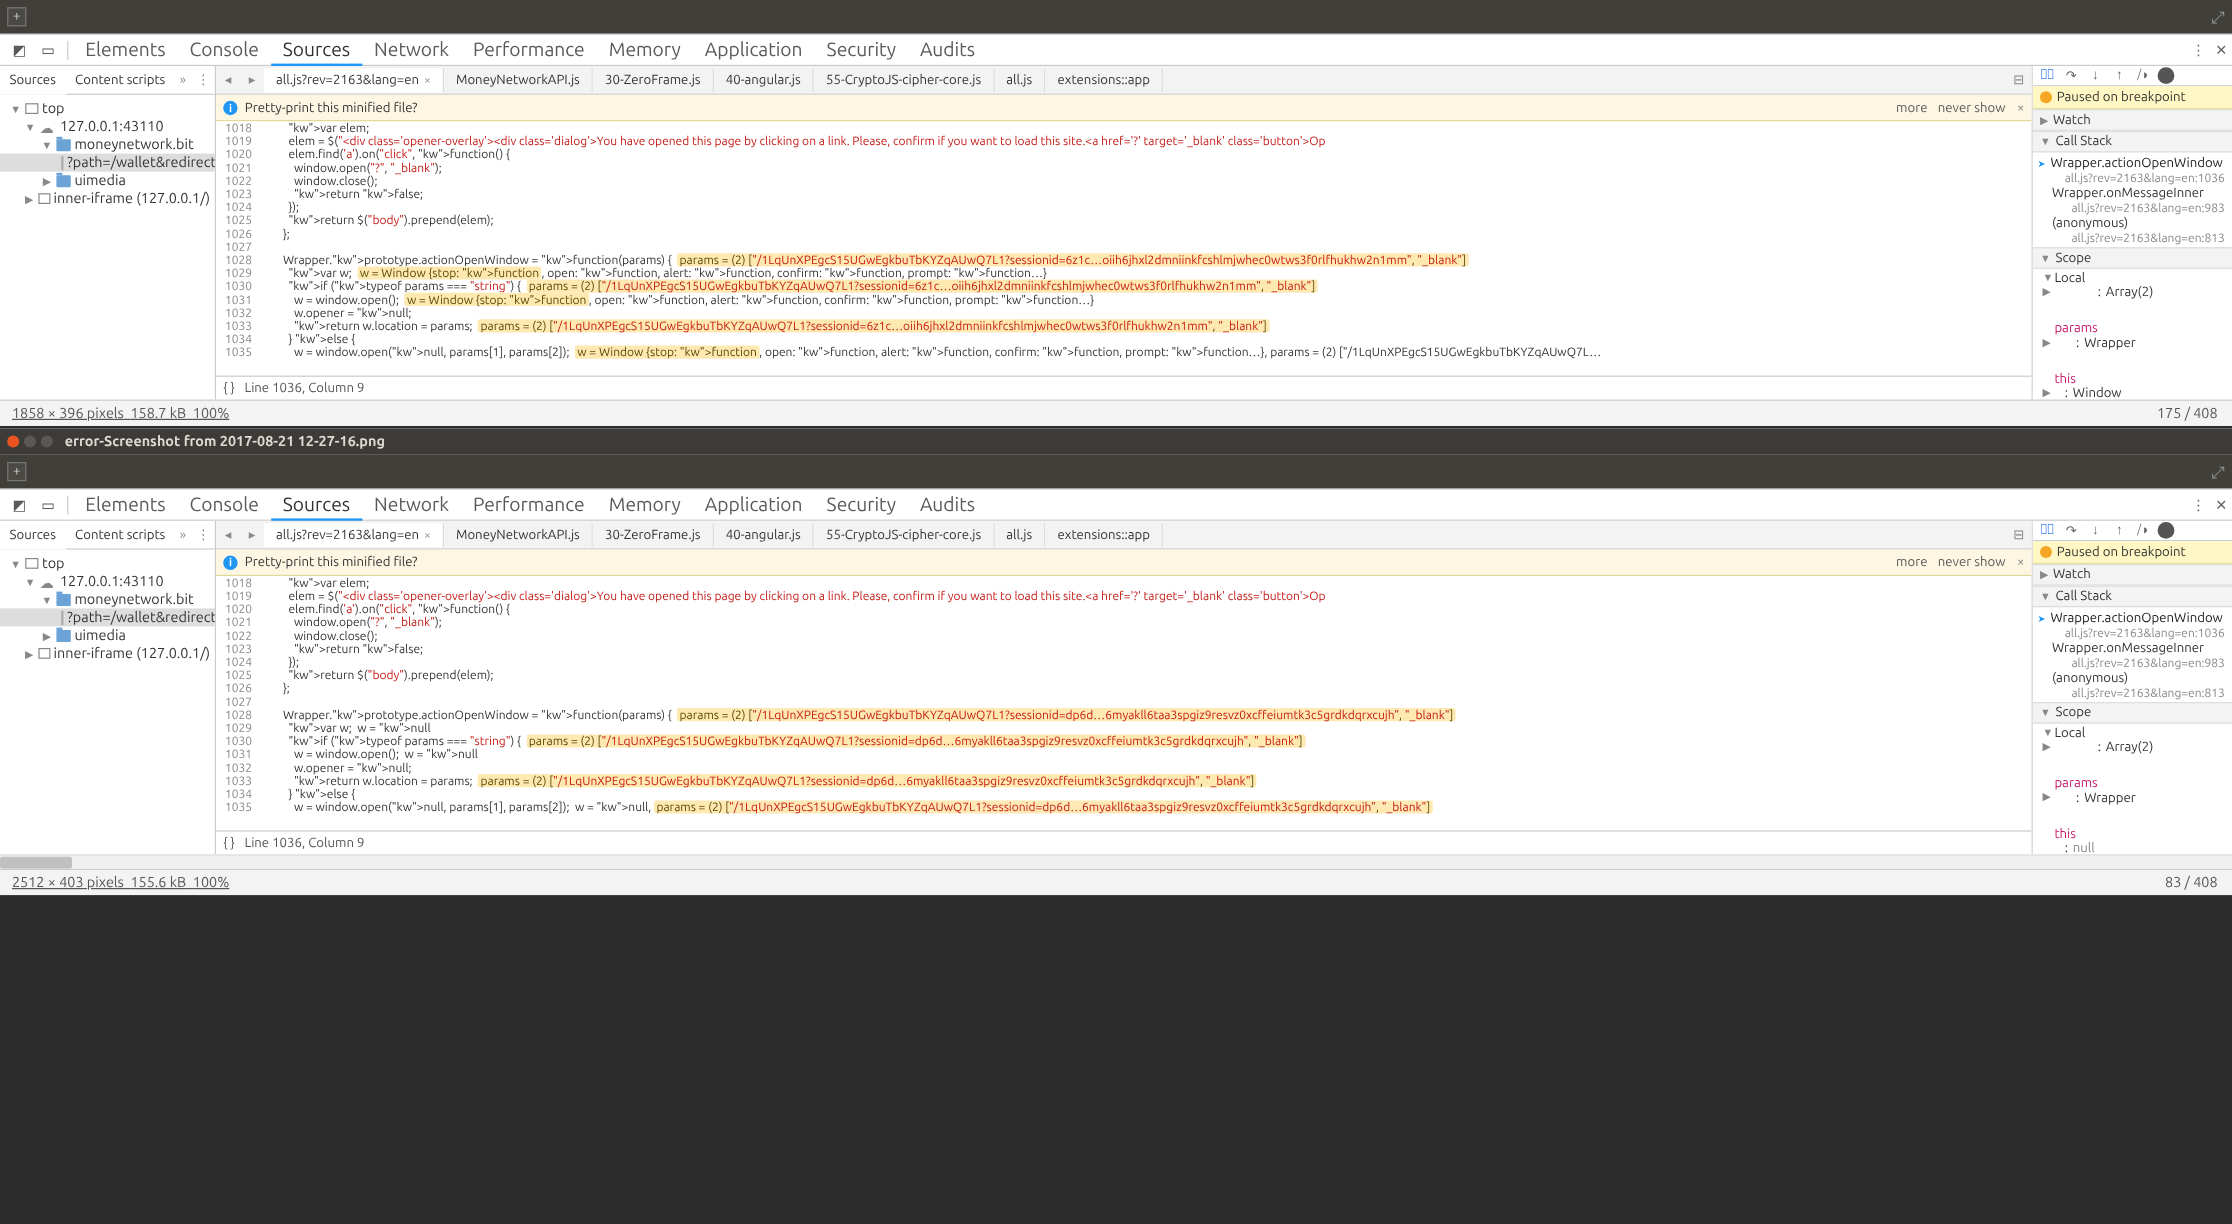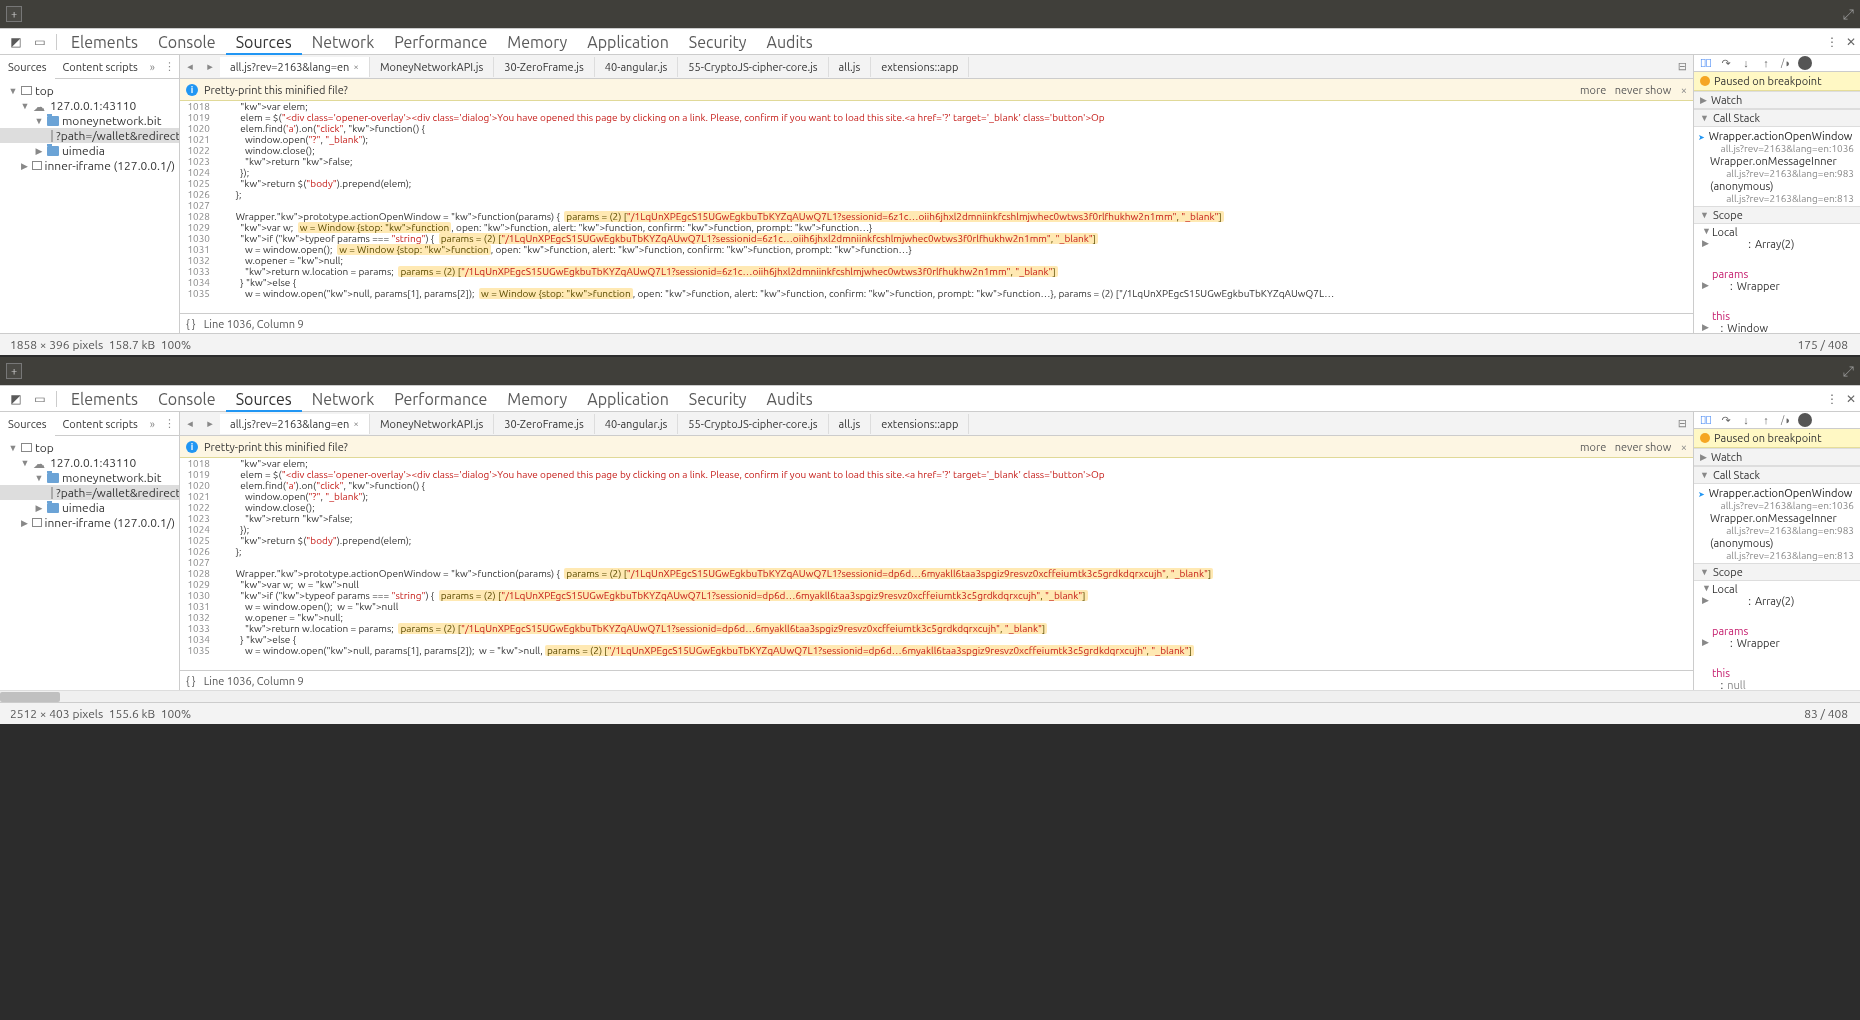--- a/index.html
+++ b/index.html
@@ -68,21 +68,21 @@
 .section-body { padding: 2px 0; }
 .stack-frame { padding: 1px 6px 1px 16px; }
 .stack-frame.current { color: #222; }
 .stack-frame.current::before { content: '➤'; color: #2196f3; position: relative; left: -12px; margin-right: -8px; font-size: 8px; }
 .stack-src { color: #888; font-size: 10px; text-align: right; padding-right: 6px; }
 .scope-item { padding: 0 6px 0 18px; display: flex; }
 .scope-item .tw { color: #888; width: 10px; font-size: 9px; margin-left: -10px; }
 .scope-item .pname { color: #c41a6b; margin-top: 30px; }
 .scope-item .pval { color: #333; margin-left: 4px; }
 .scope-right { margin-left: auto; color: #888; padding-right: 6px; }
-.img-status { background: #f3f3f3; border-top: 1px solid #ccc; height: 22px; display: flex; align-items: center; padding: 0 10px; font-size: 12px; color: #555; position: relative; }
+.img-status { background: #f3f3f3; border-top: 1px solid #ccc; height: 22px; display: flex; align-items: center; padding: 0 10px; font-size: 12px; color: #555; position: relative; text-decoration: underline; }
 .img-status .right { position: absolute; right: 12px; }
 .hscroll { height: 12px; background: #f0f0f0; border-top: 1px solid #ddd; position: relative; }
 .hscroll .thumb { position: absolute; left: 0; width: 60px; height: 10px; top: 1px; background: #c0c0c0; border-radius: 2px; }
 </style>
 </head>
 <body>
 
 <div class="window">
   <div class="addtab-bar">
     <div class="addtab">+</div>
@@ -247,20 +247,26 @@
 
   <div class="img-status">
     <span>1858 × 396 pixels</span>&nbsp;&nbsp;
     <span>158.7 kB</span>&nbsp;&nbsp;
     <span>100%</span>
     <span class="right">175 / 408</span>
   </div>
 </div>
 
 <div class="window" style="margin-top:2px">
+  <div class="titlebar">
+    <span class="dot close"></span>
+    <span class="dot min"></span>
+    <span class="dot max"></span>
+    <span style="margin-left:6px">error-Screenshot from 2017-08-21 12-27-16.png</span>
+  </div>
   <div class="addtab-bar">
     <div class="addtab">+</div>
     <div class="maximize-corner">⤢</div>
   </div>
 
   <div class="devtools">
     <div class="dt-tabs">
       <span class="icon">◩</span>
       <span class="icon">▭</span>
       <span class="sep"></span>

